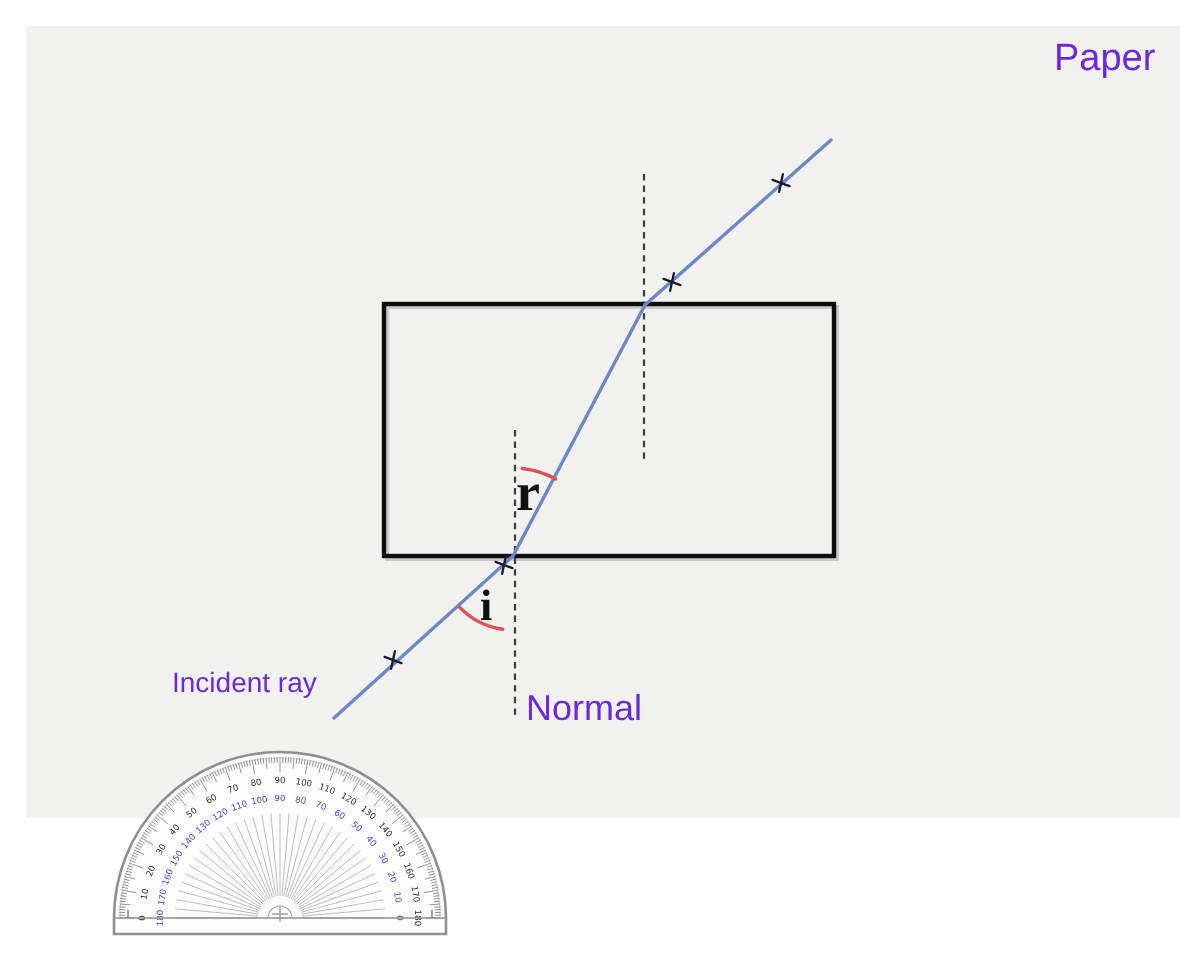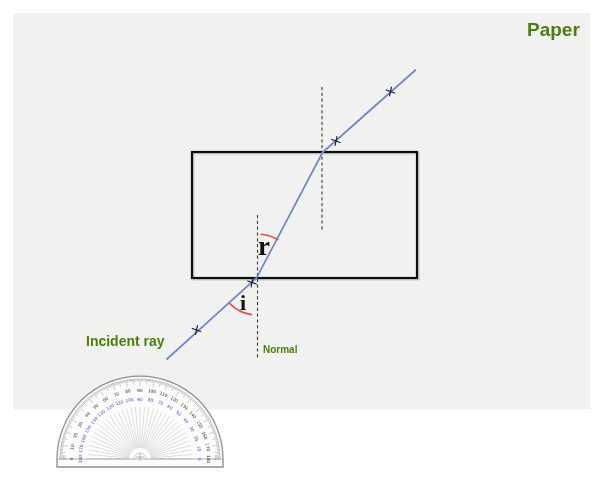--- a/index.html
+++ b/index.html
@@ -1,23 +1,23 @@
 <!DOCTYPE html>
 <html><head>
 <meta charset="utf-8">
 <style>
   html,body{margin:0;padding:0;background:#ffffff;}
   .stage{position:relative;width:600px;height:477px;background:#ffffff;
          font-family:"Liberation Sans",sans-serif;overflow:hidden;}
   .paper{position:absolute;left:13px;top:13px;width:577px;height:396px;}
-  .lbl{position:absolute;white-space:nowrap;color:#4d7c0f;line-height:1;font-weight:bold;}
+  .lbl{position:absolute;white-space:nowrap;color:#6d28d9;line-height:1;}
   .lbl-paper{left:527px;top:20px;font-size:19px;}
   .lbl-refracted{left:217px;top:166px;font-size:14px;}
   .lbl-incident{left:86px;top:334px;font-size:14px;}
-  .lbl-normal{left:263px;top:345px;font-size:10px;text-align:center;}
+  .lbl-normal{left:263px;top:345px;font-size:18px;text-align:center;}
   .lbl-angle{font-family:"Liberation Serif",serif;font-weight:bold;color:#111;}
   .lbl-i{left:240px;top:292px;font-size:22px;}
   .lbl-r{left:258px;top:233px;font-size:27px;}
   svg.overlay{position:absolute;left:0;top:0;}
 </style>
 </head>
 <body>
 
 <div class="stage">
 

